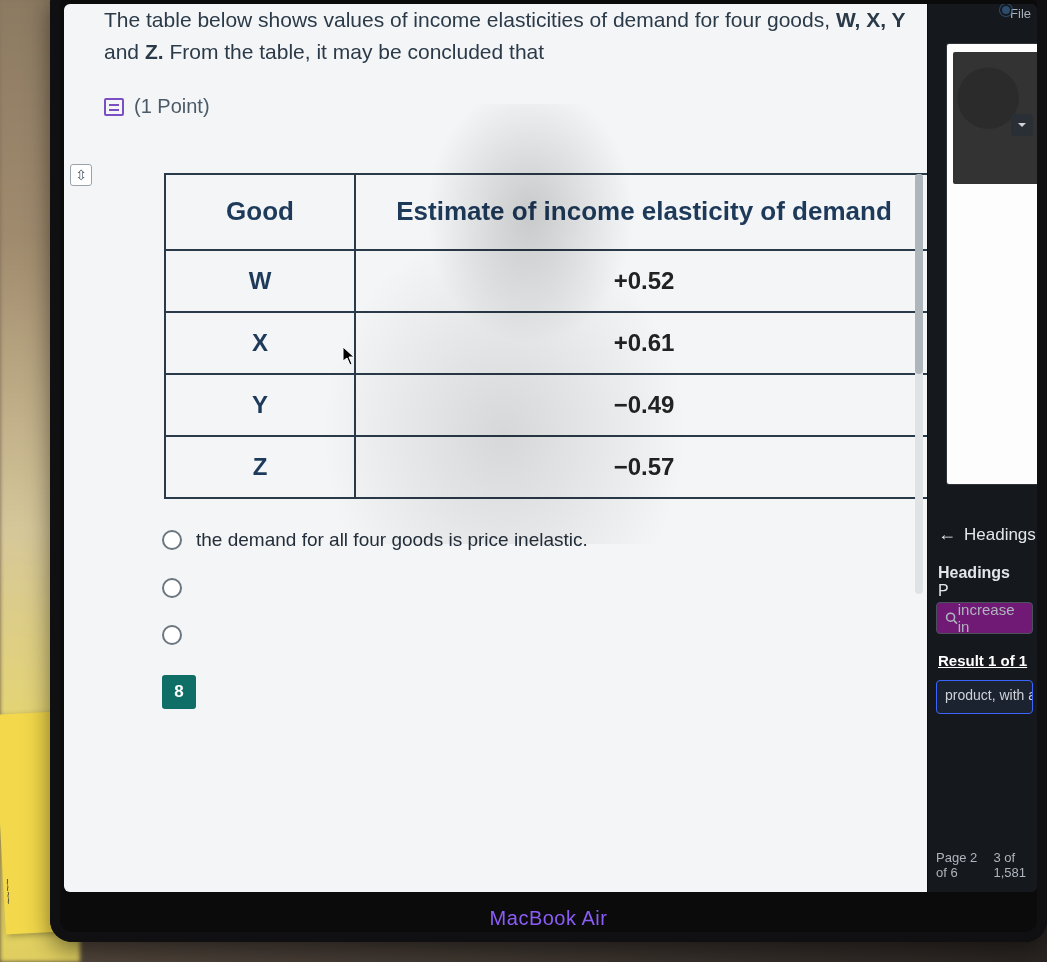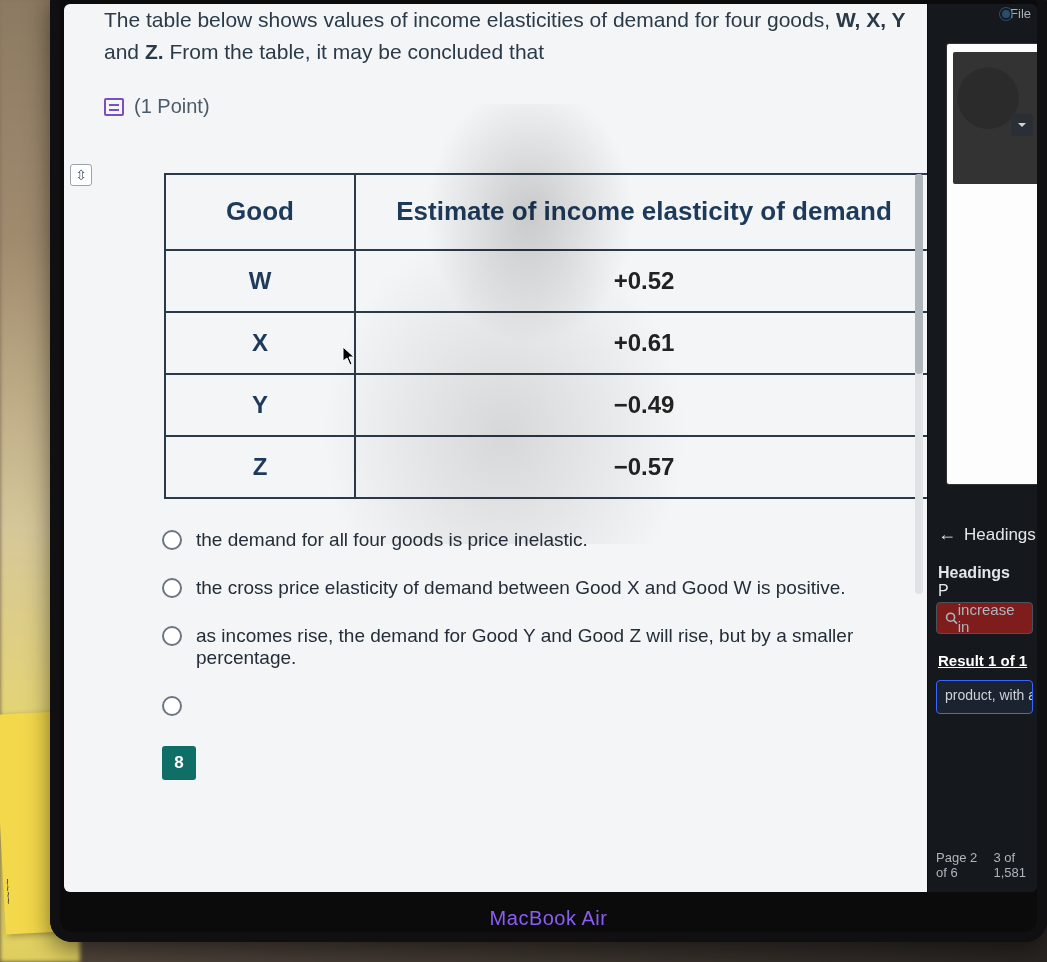--- a/index.html
+++ b/index.html
@@ -117,21 +117,21 @@
     display:flex; align-items:center; justify-content:center; font-size:17px; font-weight:600; border-radius:3px;
   }
 
   
   .side-app {
     flex: 0 0 110px; background:#15181c; color:#cfd3d8; position:relative;
     font-size:14px; overflow:hidden; border-left:1px solid #0b0d0f;
   }
   .side-app .file-chip {
     position:absolute; top:2px; right:6px; color:#a9b0b8; font-size:13px;
-    display:flex; align-items:center; 
+    display:flex; 
   }
   .side-app .file-chip .dot{ width:8px;height:8px;border-radius:50%;background:#3b6fa0;box-shadow:0 0 0 2px #15181c, 0 0 0 3px #3b6fa0; opacity:.6;}
   .side-app .doc-thumb {
     position:absolute; top:40px; right:-10px; width:100px; height:440px;
     background:#fdfdfd; border-radius:2px; box-shadow:0 0 0 1px #2e333a;
   }
   .side-app .doc-thumb::before{
     content:""; position:absolute; inset:8px 6px 300px 6px;
     background: radial-gradient(circle at 40% 35%, #2b2b2b 0 30%, transparent 31%),
                 linear-gradient(#333,#333);
@@ -143,21 +143,21 @@
   }
   .side-app .chevron svg{width:12px;height:12px;fill:#cfd3d8}
 
   .side-app .nav-row { position:absolute; top:520px; left:10px; right:0; display:flex; align-items:center; gap:8px; color:#e4e7ea; font-size:17px;}
   .side-app .nav-row .arrow{font-size:18px;}
   .side-app .tabs { position:absolute; top:560px; left:10px; right:0; font-size:16px; color:#e4e7ea; }
   .side-app .tabs .hd{font-weight:600;margin-top:32px;}
   .side-app .search-box {
     position:absolute; top:598px; left:8px; right:4px; height:32px;
     border:1px solid #4a525c; border-radius:4px; display:flex; align-items:center; 
-    padding:0 8px; color:#aeb5bd; font-size:15px; background:#7f1d1d;
+    padding:0 8px; color:#aeb5bd; font-size:15px; background:#701a75;
   }
   .side-app .search-box svg{width:14px;height:14px;stroke:#aeb5bd;fill:none;stroke-width:2}
   .side-app .result-lbl { position:absolute; top:648px; left:10px; font-weight:700; font-size:15px; color:#fff;text-decoration:underline;}
   .side-app .result-item {
     position:absolute; top:676px; left:8px; right:4px; height:34px;
     border:1px solid #3a66ff; border-radius:4px; padding:6px 8px; font-size:14px; color:#cfd3d8; background:#1b2230;
     white-space:nowrap; overflow:hidden;
   }
   .side-app .pager { position:absolute; bottom:12px; left:8px; right:4px; font-size:13px; color:#aeb5bd; display:flex; gap:12px;}
 
@@ -221,25 +221,20 @@
         <div class="thumb"></div>
       </div>
 
       <div class="options">
         <label class="option">
           <span class="radio"></span>
           <span>the demand for all four goods is price inelastic.</span>
         </label>
         <label class="option">
           <span class="radio"></span>
-          <span>the cross price elasticity of demand between Good X and Good W is positive.</span>
-        </label>
-        <label class="option">
-          <span class="radio"></span>
-          <span>as incomes rise, the demand for Good Y and Good Z will rise, but by a smaller percentage.</span>
         </label>
         <label class="option">
           <span class="radio"></span>
         </label>
       </div>
 
       <div class="qnum-badge">8</div>
 
       <div class="cursor">
         <svg viewBox="0 0 14 20">

